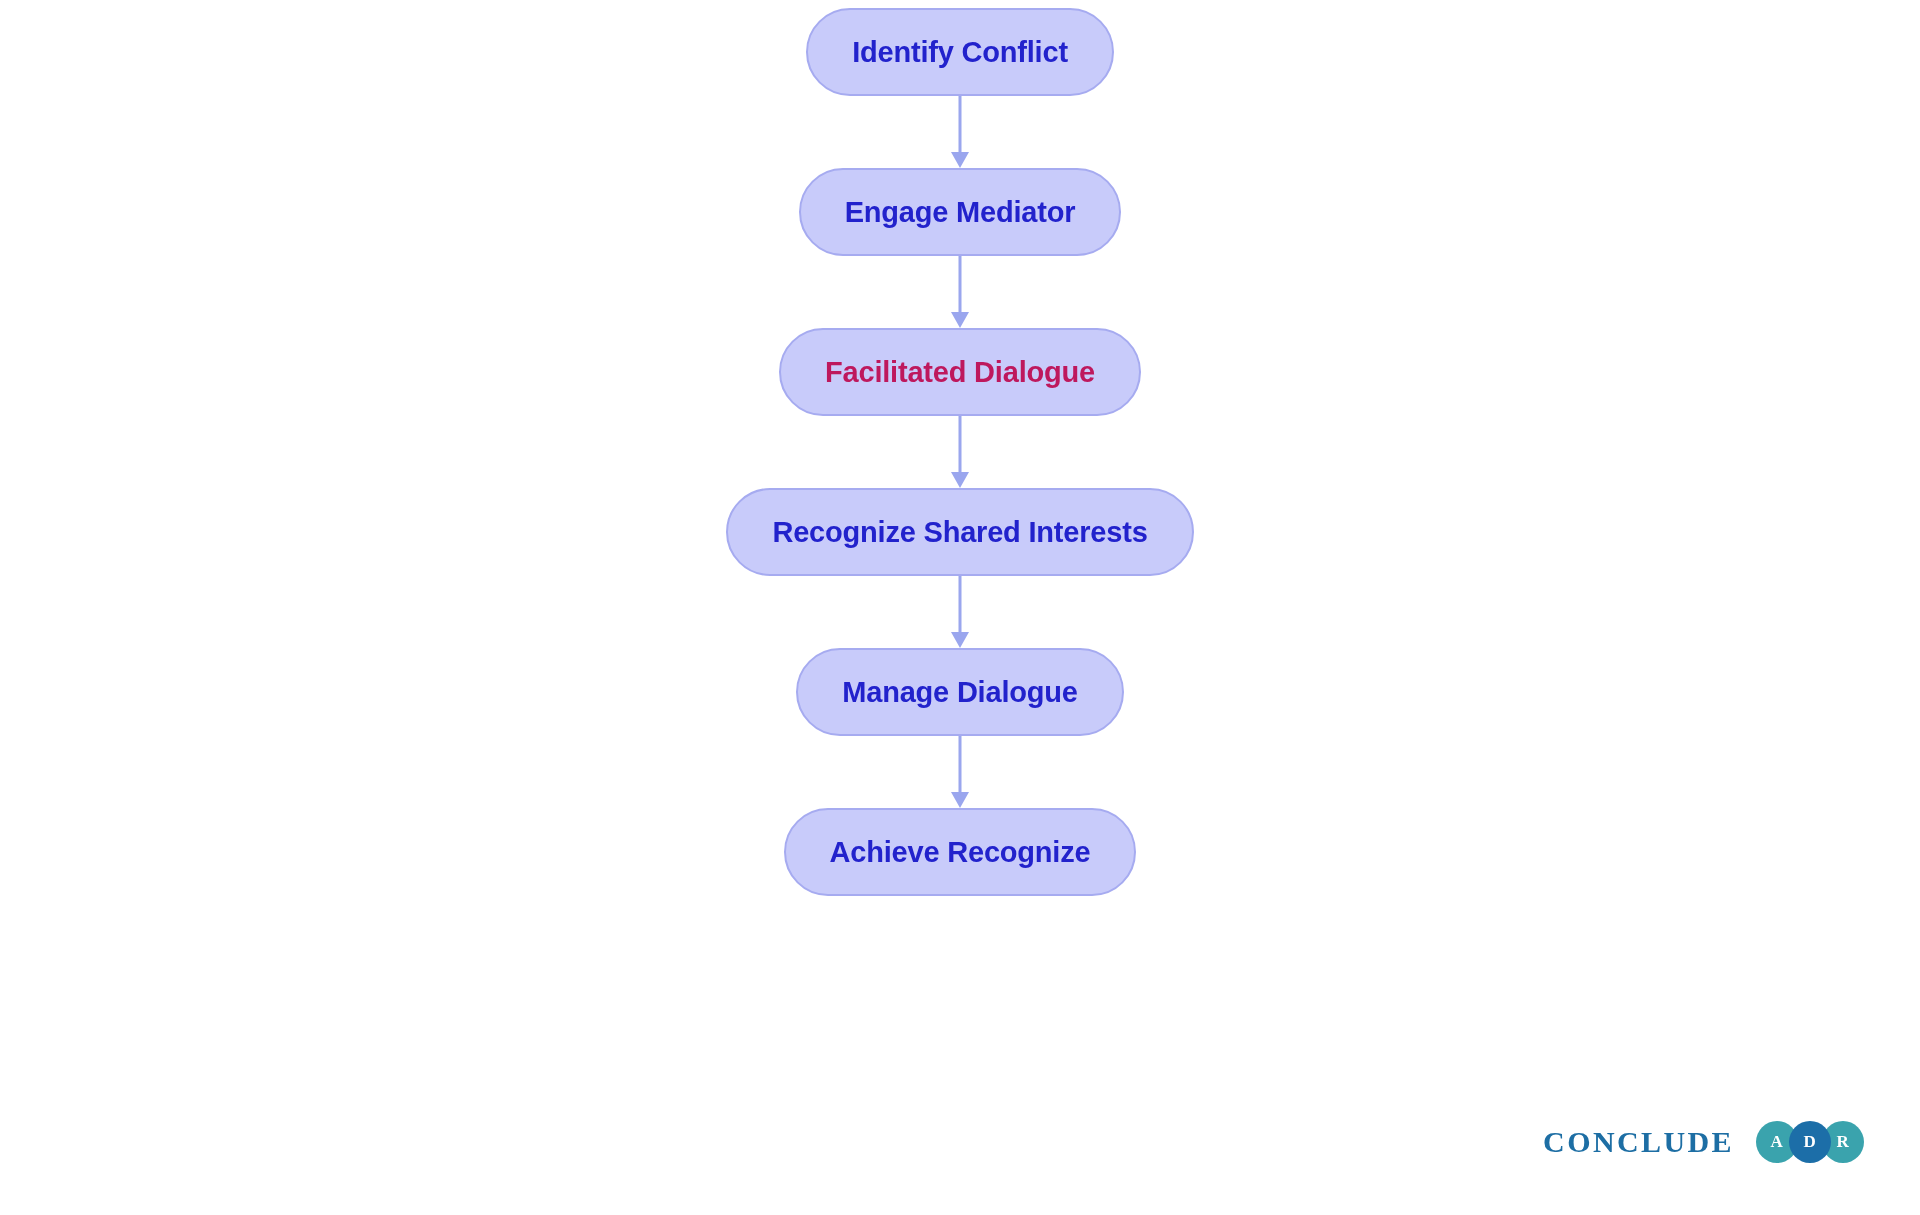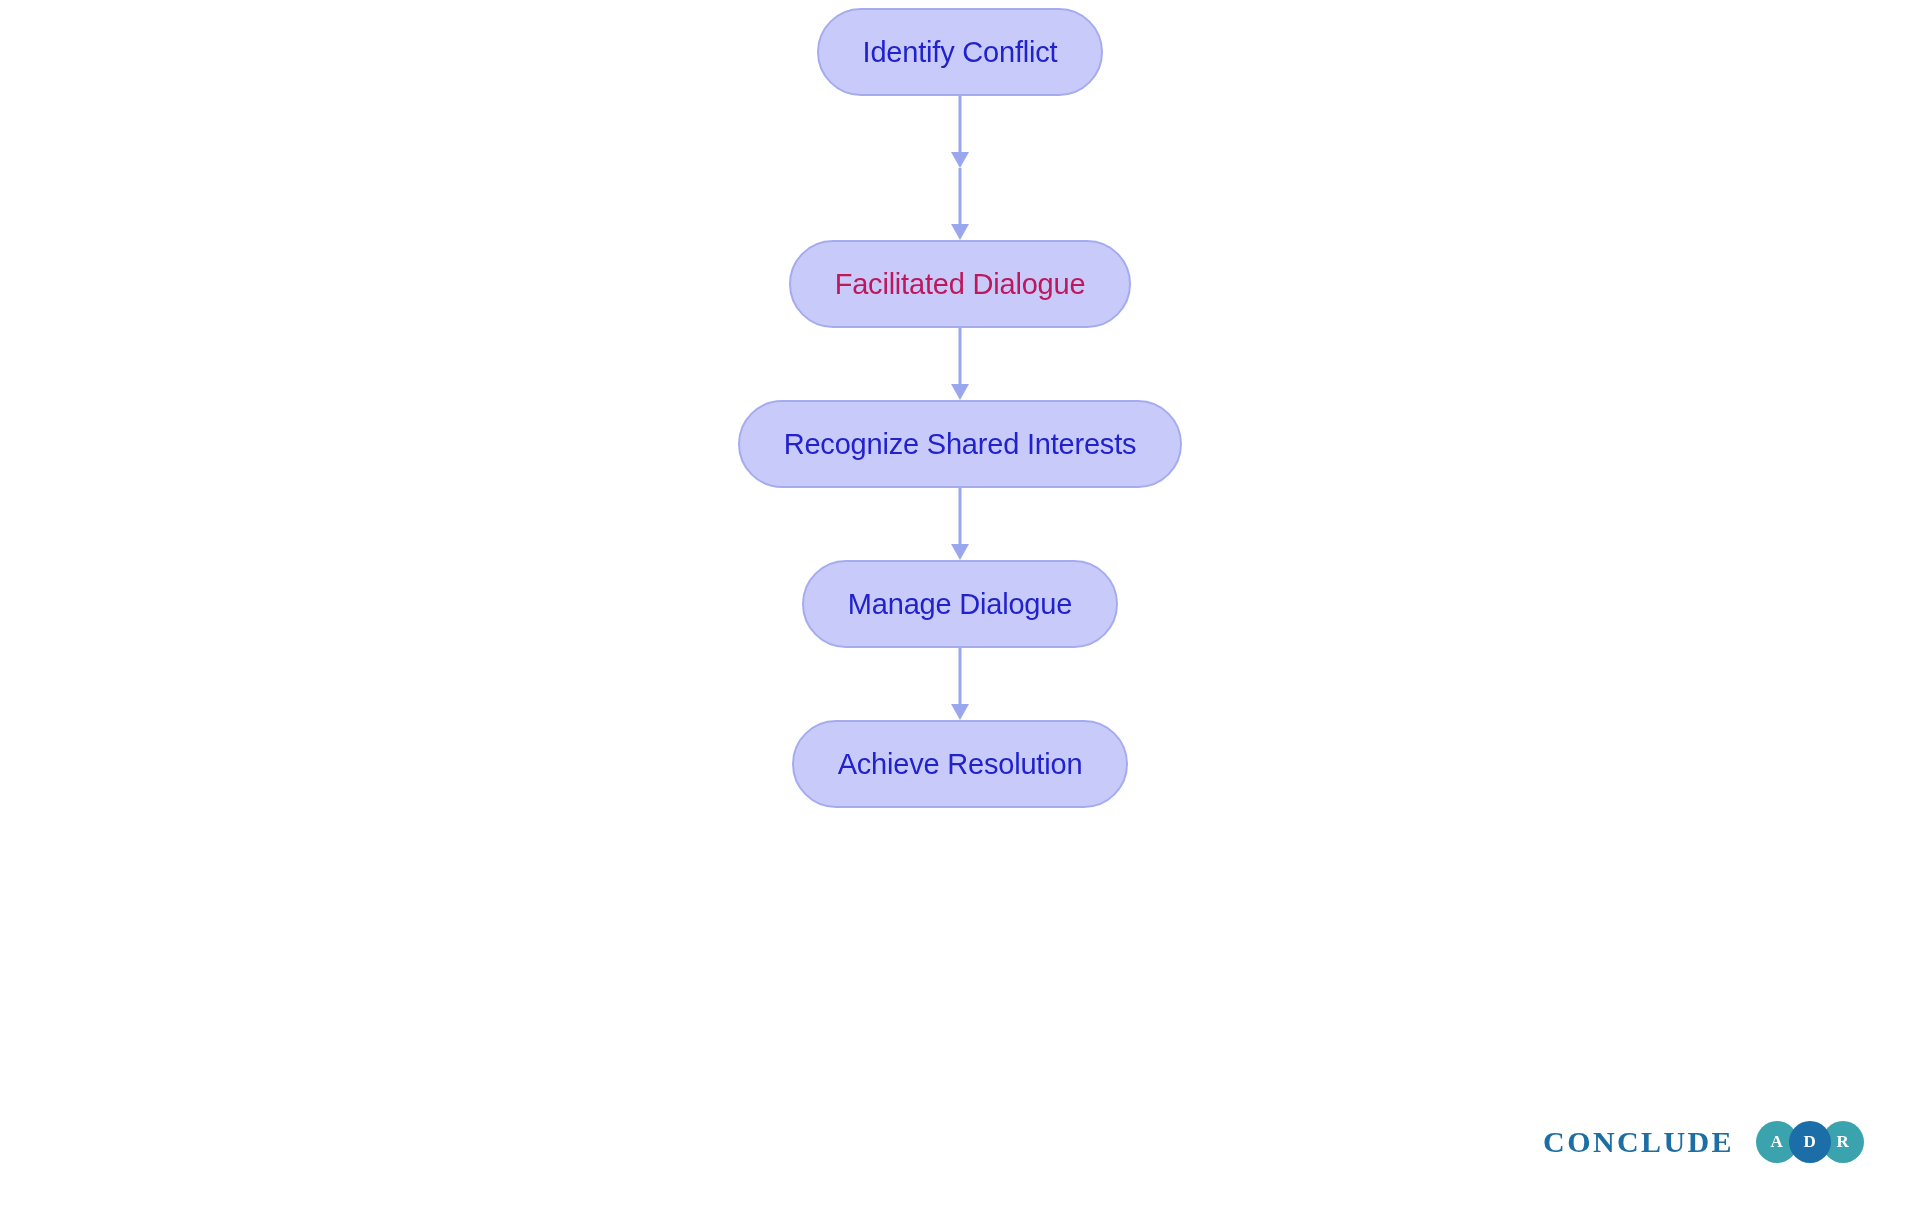--- a/index.html
+++ b/index.html
@@ -38,21 +38,21 @@
     box-sizing: border-box;
     height: 88px;
     border-radius: 44px;
     background: #c8cbfa;
     border: 2px solid #a6abf0;
     color: #2222cc;
     display: flex;
     align-items: center;
     justify-content: center;
     font-size: 29px;
-    font-weight: 400;
+    font-weight: 700;
     letter-spacing: -0.2px;
     white-space: nowrap;
     padding: 0 44px;
     position: relative;
     z-index: 2;
   }
 
   .connector {
     width: 18px;
     height: 72px;
@@ -130,20 +130,23 @@
 
     <div class="node" style="background: rgb(200, 203, 250); border-color: rgb(166, 171, 240); color: rgb(34, 34, 204);">
       <span>Identify Conflict</span>
     </div>
 
     <div class="connector">
       <div class="stem" style="background: rgb(154, 166, 238);"></div>
       <div class="head" style="border-top-color: rgb(154, 166, 238);"></div>
     </div>
 
+    <div class="node" style="background: rgb(200, 203, 250); border-color: rgb(166, 171, 240); color: rgb(34, 34, 204);">
+      <span>Engage Mediator</span>
+    </div>
 
     <div class="connector">
       <div class="stem" style="background: rgb(154, 166, 238);"></div>
       <div class="head" style="border-top-color: rgb(154, 166, 238);"></div>
     </div>
 
     <div class="node" style="background: rgb(200, 203, 250); border-color: rgb(166, 171, 240); color: #be185d;">
       <span>Facilitated Dialogue</span>
     </div>
 
@@ -164,21 +167,21 @@
     <div class="node" style="background: rgb(200, 203, 250); border-color: rgb(166, 171, 240); color: rgb(34, 34, 204);">
       <span>Manage Dialogue</span>
     </div>
 
     <div class="connector">
       <div class="stem" style="background: rgb(154, 166, 238);"></div>
       <div class="head" style="border-top-color: rgb(154, 166, 238);"></div>
     </div>
 
     <div class="node" style="background: rgb(200, 203, 250); border-color: rgb(166, 171, 240); color: rgb(34, 34, 204);">
-      <span>Achieve Resolution</span>
+      <span>Achieve Recognize</span>
     </div>
 
   </div>
 </div>
 
 <div id="logo">
   <div class="wordmark" style="color: rgb(29, 110, 164);">CONCLUDE</div>
   <div class="circles">
     <div class="circle c-a" style="background: rgb(58, 163, 173);">
       <span>A</span>

